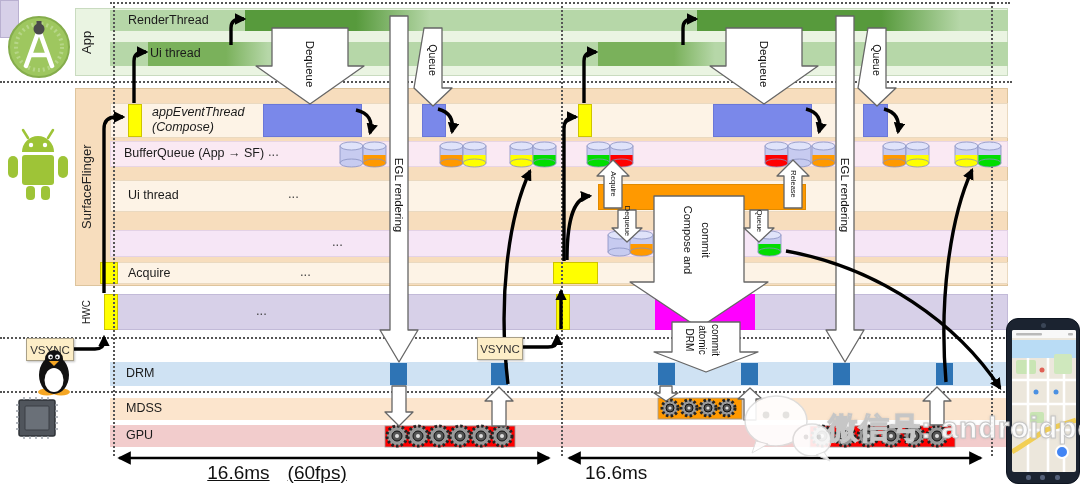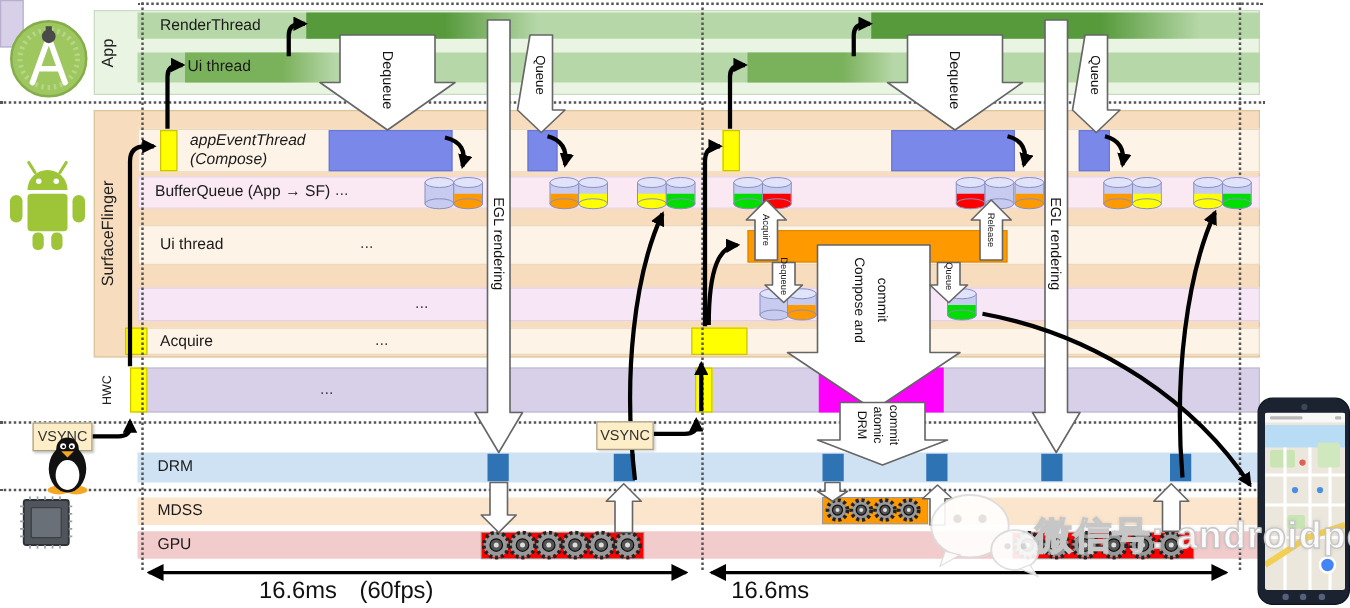--- a/index.html
+++ b/index.html
@@ -112,21 +112,21 @@
   <div class="hdot" style="left:0;top:81px;width:1012px;"></div>
   <div class="hdot" style="left:0;top:337px;width:1012px;"></div>
   <div class="hdot" style="left:0;top:391px;width:1012px;"></div>
   <div class="vdot" style="left:113px;top:2px;height:454px;"></div>
   <div class="vdot" style="left:561px;top:2px;height:454px;"></div>
   <div class="vdot" style="left:991px;top:2px;height:454px;"></div>
 
   <div class="vsync" style="left:26px;top:338px;width:46px;height:21px;">VSYNC</div>
   <div class="vsync" style="left:477px;top:337px;width:44px;height:21px;">VSYNC</div>
 
-  <div class="axis-label" style="left:127px;top:462px;width:300px;text-align:center;">
+  <div class="axis-label" style="left:127px;top:462px;width:300px;text-align:center;text-decoration:underline;">
     <span>16.6ms</span><span style="margin-left:18px;">(60fps)</span>
   </div>
   <div class="axis-label" style="left:585px;top:462px;">16.6ms</div>
 
   <svg class="abs" style="left:6px;top:14px;z-index:6;" width="66" height="66">
     <circle cx="33" cy="33" r="30" fill="#9ec75f" stroke="#85ad4c" stroke-width="2"></circle>
     <circle cx="33" cy="33" r="23" fill="none" stroke="#b6d687" stroke-width="4" stroke-dasharray="2 3"></circle>
     <path d="M33,16 L20,52 M33,16 L46,52 M24,41 L42,41" stroke="#fff" stroke-width="4.5" fill="none" stroke-linecap="round"></path>
     <circle cx="33" cy="15" r="5.5" fill="#4a4a4a"></circle>
     <rect x="30.5" y="7" width="5" height="7" fill="#4a4a4a"></rect>

